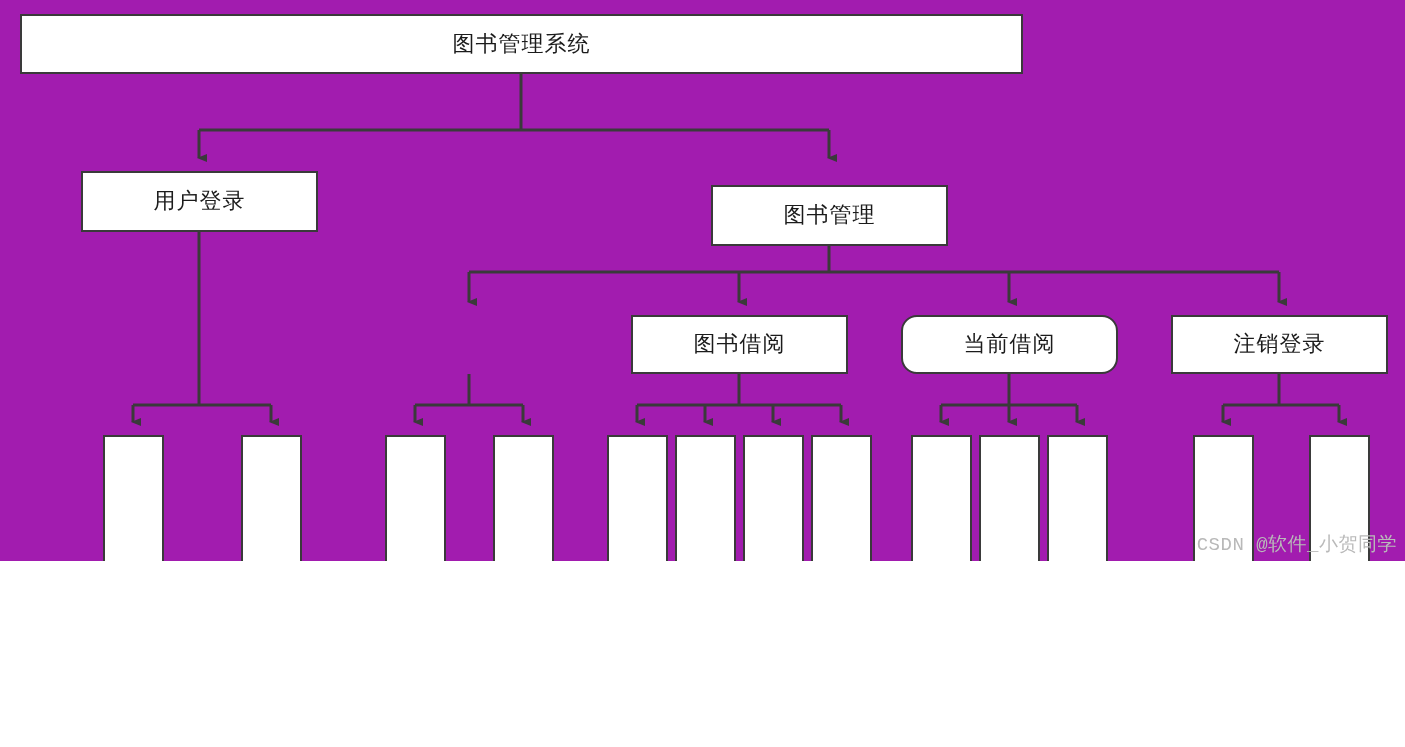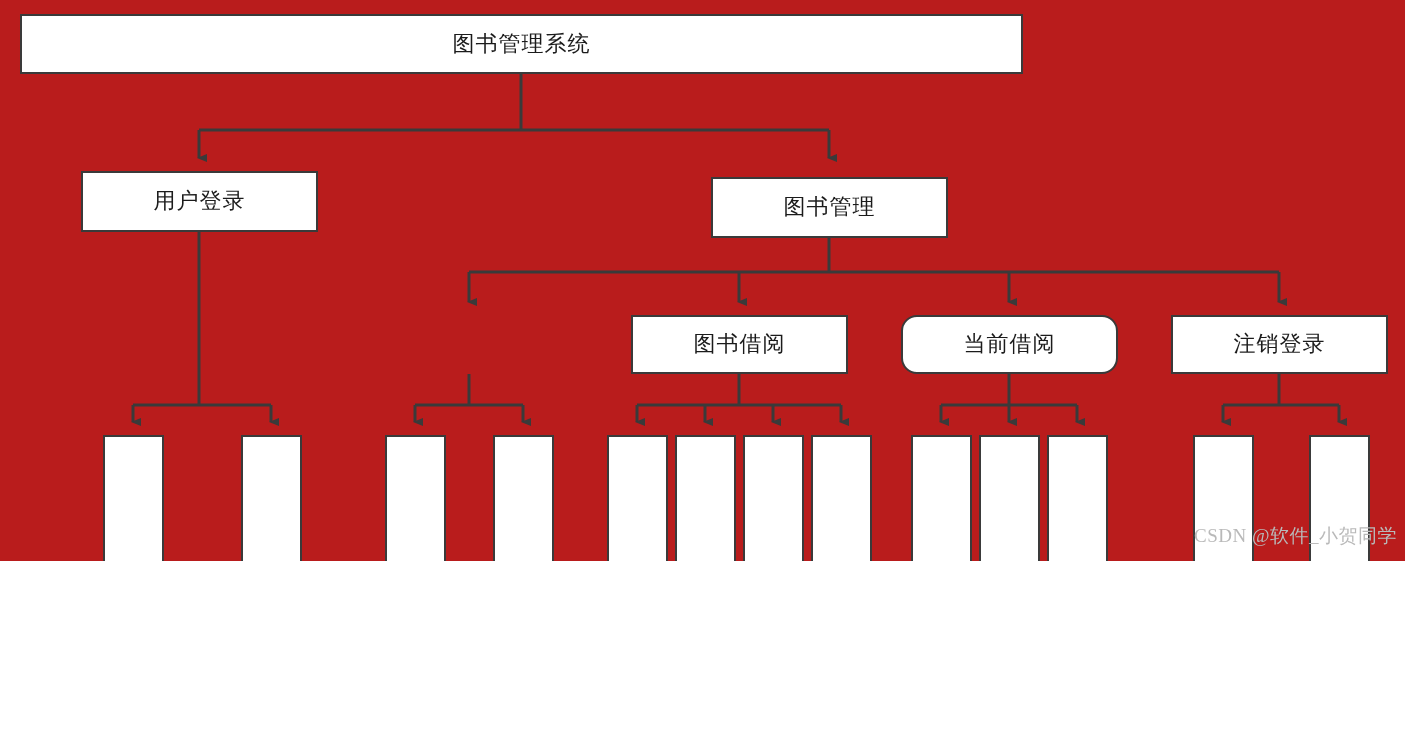--- a/index.html
+++ b/index.html
@@ -8,21 +8,21 @@
     padding: 0;
     background: #ffffff;
   }
   body {
     font-family: "DejaVu Sans", "Liberation Sans", sans-serif;
   }
   #diagram-root {
     position: relative;
     width: 1405px;
     height: 561px;
-    background: #b91c1c;
+    background: #a21caf;
     overflow: hidden;
   }
   #diagram-svg {
     position: absolute;
     left: 0;
     top: 0;
     width: 1405px;
     height: 747px;
   }
   .node {
@@ -51,24 +51,24 @@
     letter-spacing: 3px;
     line-height: 1.25;
   }
   .node .label {
     display: block;
     white-space: pre-line;
   }
   #watermark {
     position: absolute;
     right: 8px;
-    bottom: 12px;
+    bottom: 4px;
     font-size: 19px;
     color: #b9b9b9;
-    font-family: Liberation Serif, serif;
+    font-family: Liberation Mono, monospace;
     letter-spacing: 0.5px;
     pointer-events: none;
     user-select: none;
   }
 </style>
 </head>
 <body>
 
 <div id="diagram-root">
 
@@ -122,21 +122,21 @@
     </g>
   </svg>
 
   <div class="node horizontal" style="left:20px; top:14px; width:1003px; height:60px;">
     <span class="label">图书管理系统</span>
   </div>
 
   <div class="node horizontal" style="left:81px; top:171px; width:237px; height:61px;">
     <span class="label">用户登录</span>
   </div>
-  <div class="node horizontal" style="left:711px; top:177px; width:237px; height:61px;">
+  <div class="node horizontal" style="left:711px; top:185px; width:237px; height:61px;">
     <span class="label">图书管理</span>
   </div>
 
   <div class="node horizontal" style="left:631px; top:315px; width:217px; height:59px;">
     <span class="label">图书借阅</span>
   </div>
   <div class="node horizontal" style="left:901px; top:315px; width:217px; height:59px;border-radius:16px;">
     <span class="label">当前借阅</span>
   </div>
   <div class="node horizontal" style="left:1171px; top:315px; width:217px; height:59px;">

